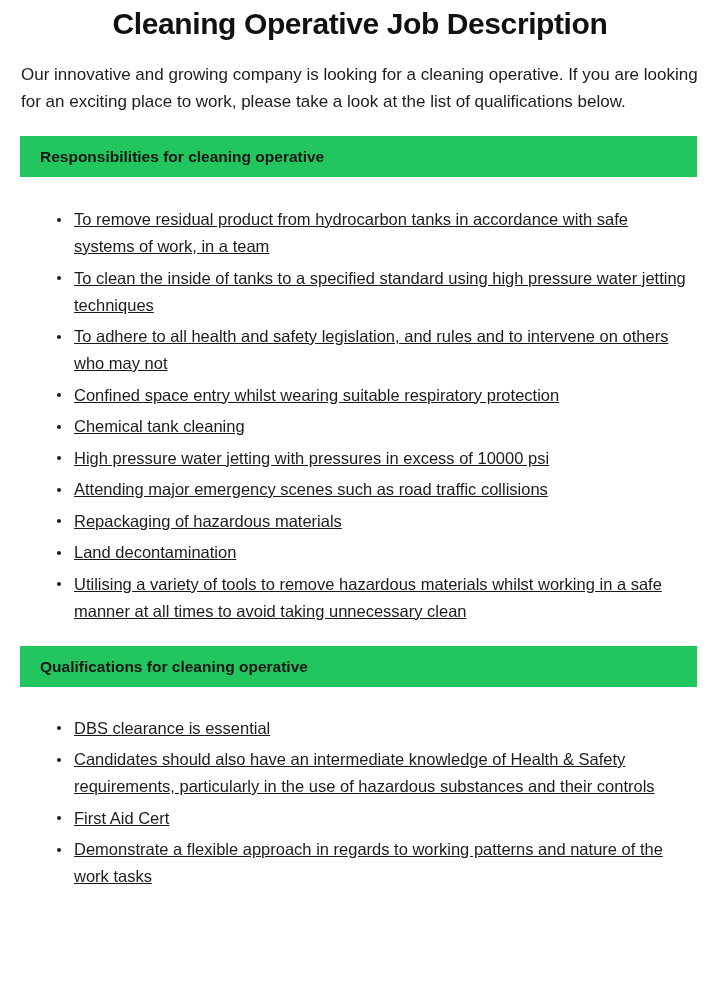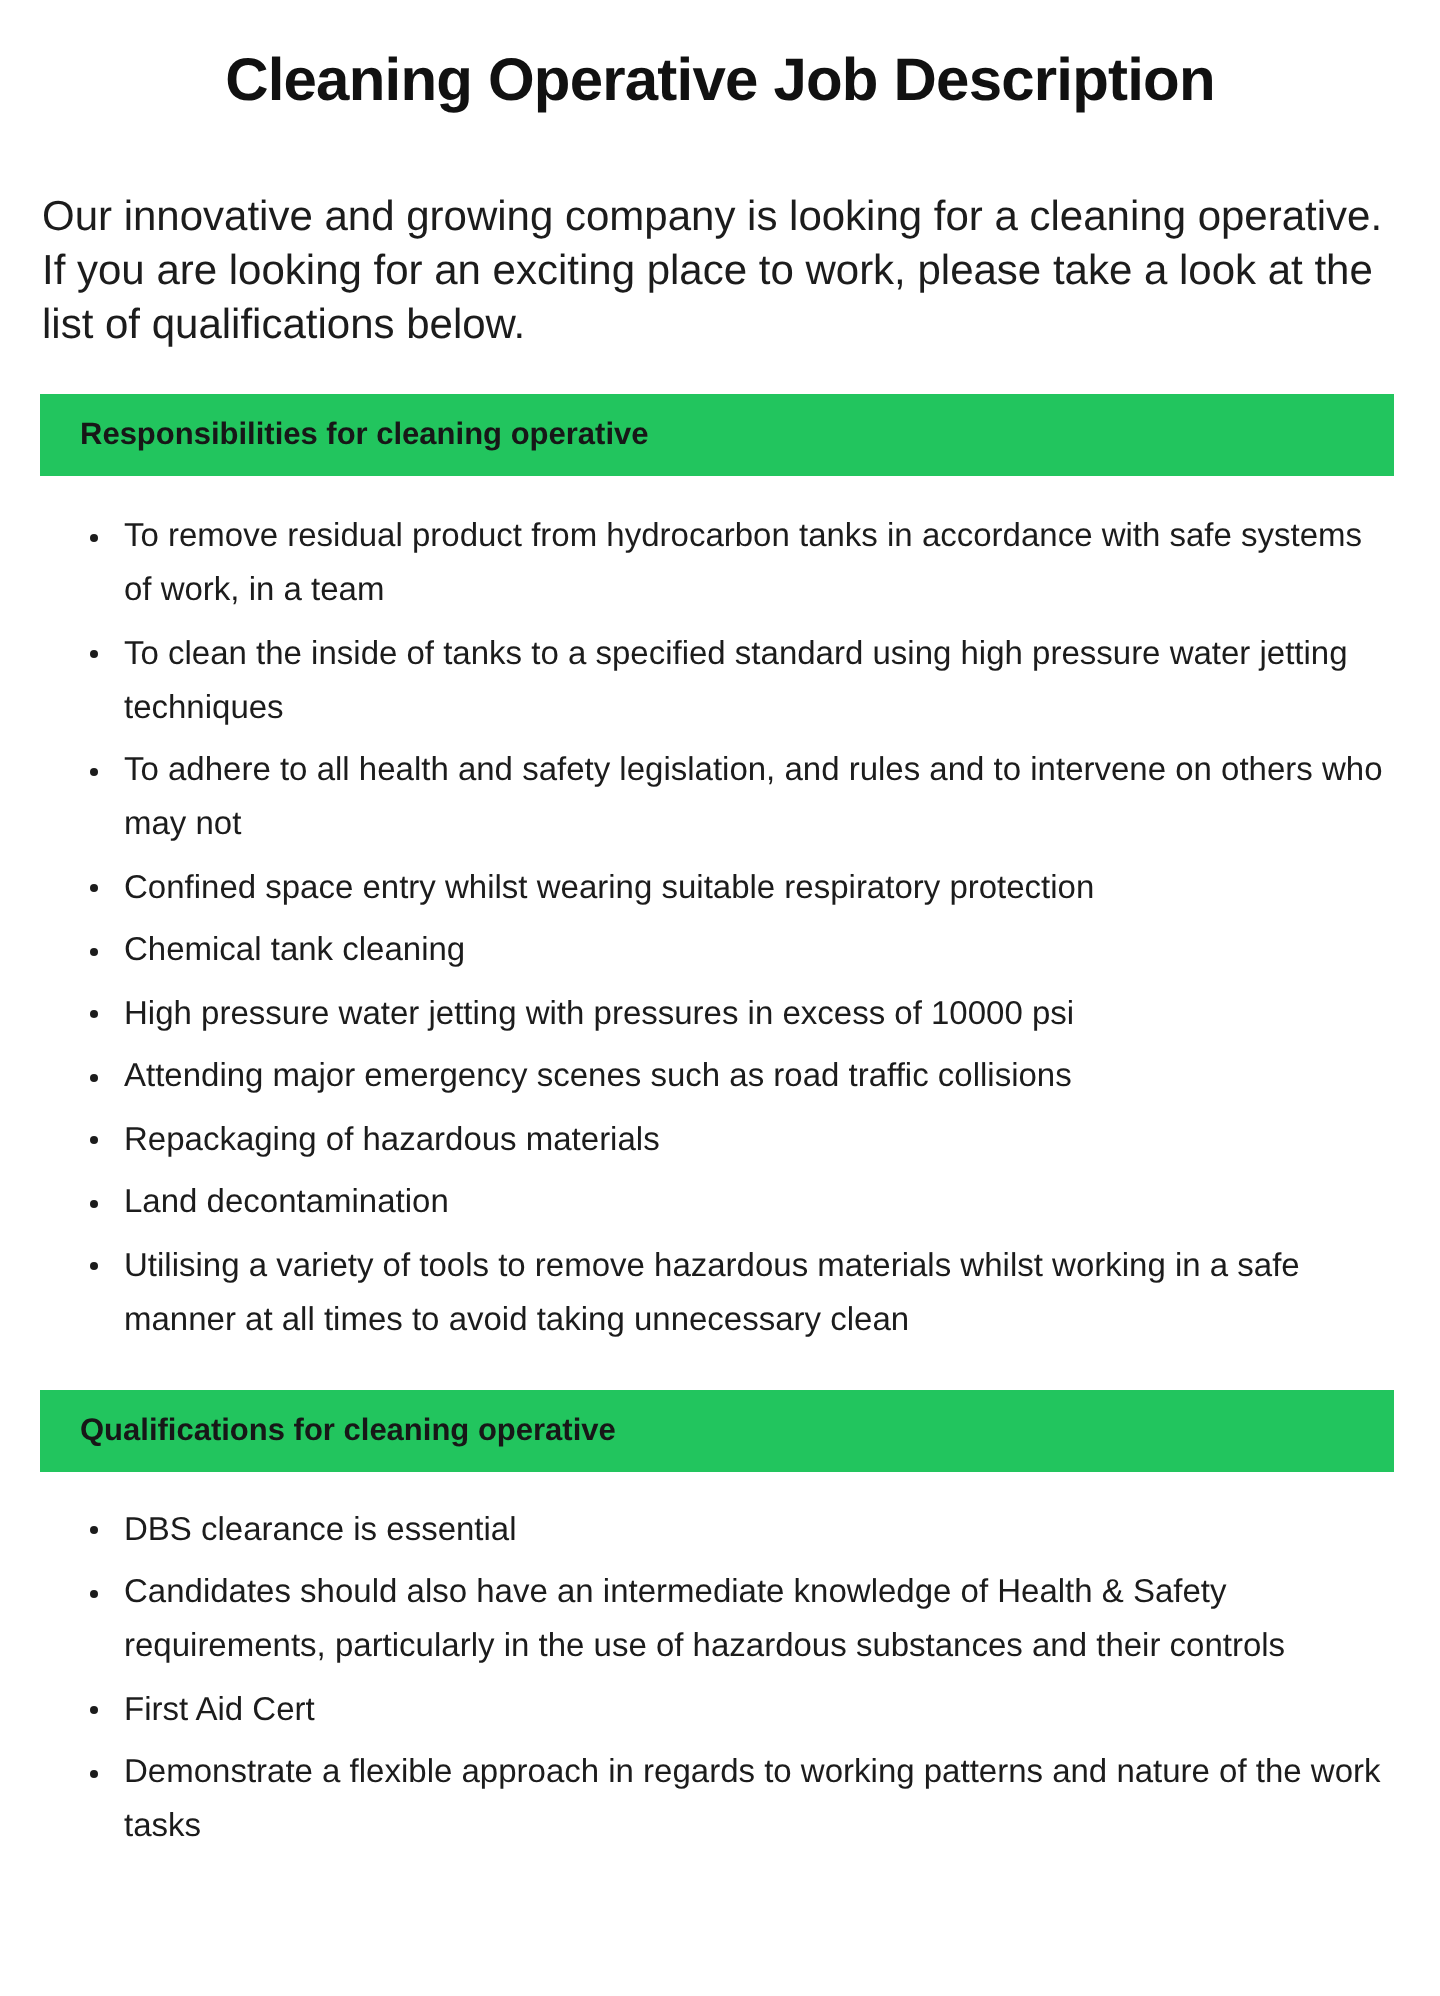--- a/index.html
+++ b/index.html
@@ -18,35 +18,35 @@
   }
 
   .page {
     width: 720px;
     box-sizing: border-box;
     padding: 0;
   }
 
   
   .doc-title {
-    margin: 17px;
+    margin: 0;
     padding: 4px 20px 0 20px;
     font-size: 30px;
     line-height: 40px;
     font-weight: 700;
     letter-spacing: -0.4px;
     text-align: center;
     color: #111111;
   }
 
   
   .intro {
     margin: 0;
     padding: 17px 22px 0 21px;
-    font-size: 21px;
+    font-size: 17px;
     line-height: 27px;
     color: #1c1c1c;
     text-align: left;
   }
 
   
   .section {
     margin: 0;
   }
   .section-header {
@@ -56,22 +56,23 @@
     box-sizing: border-box;
     font-size: 15.5px;
     line-height: 19px;
     font-weight: 700;
     color: #171717;
   }
 
   
   .bullet-list {
     list-style: none;
-    margin: 0;
+    margin: 12px;
     padding: 17px 22px 0 45px;
+    text-decoration: underline;
   }
   .bullet-list.first-list { padding-top: 17px; }
 
   .bullet-item {
     position: relative;
     padding-left: 17px;
     margin: 0 0 4.5px 0;
     font-size: 16.5px;
     line-height: 27px;
     color: #1c1c1c;

